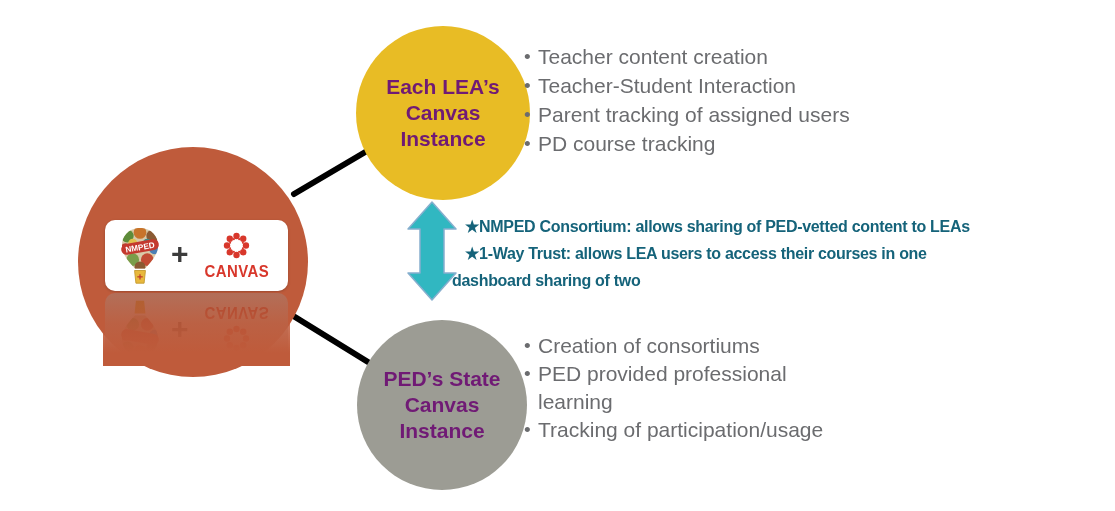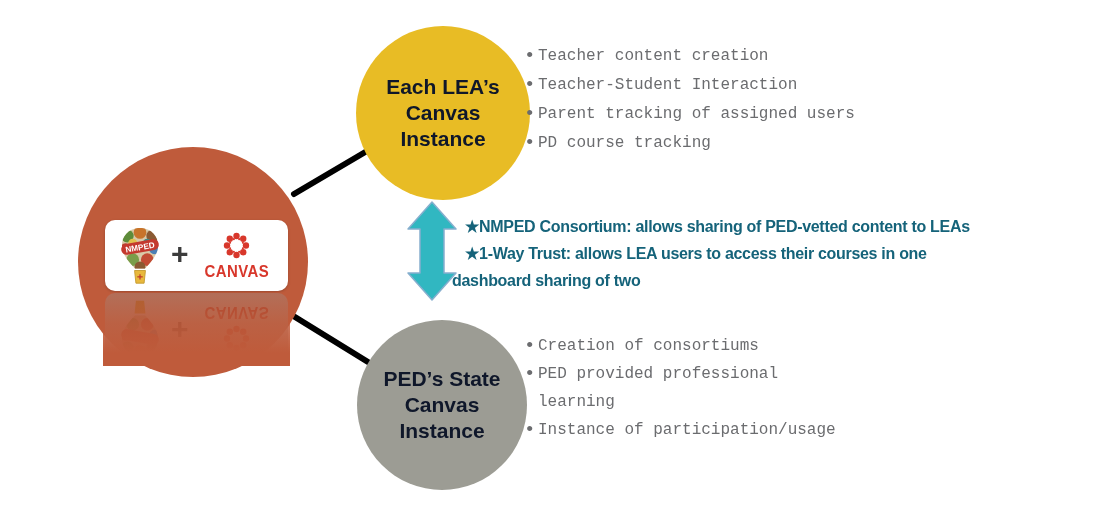--- a/index.html
+++ b/index.html
@@ -5,21 +5,21 @@
   html,body { margin:0; padding:0; background:#ffffff; }
   .stage {
     position:relative; width:1115px; height:511px; overflow:hidden;
     background:#ffffff; font-family:"Liberation Sans", sans-serif;
   }
   
   .circle { position:absolute; border-radius:50%; display:flex; align-items:center; justify-content:center; text-align:center; }
   .circle-hub  { left:78px;  top:147px; width:230px; height:230px; background:#BF5B3B; }
   .circle-lea  { left:356px; top:26px;  width:174px; height:174px; background:#E8BC25; }
   .circle-ped  { left:357px; top:320px; width:170px; height:170px; background:#9C9C94; }
-  .circle-label { font-weight:bold; font-size:21px; line-height:26px; color:#0f172a; }
+  .circle-label { font-weight:bold; font-size:21px; line-height:26px; color:#701a75; }
   .circle-label span { display:block; }
 
   
   .logo-box {
     position:absolute; left:105px; top:220px; width:183px; height:71px;
     background:#ffffff; border-radius:10px;
     display:flex; align-items:center; justify-content:center; gap:11px;
     box-shadow:0 1px 3px rgba(0,0,0,.2);
   }
   .balloon-svg { width:40px; height:58px; }
@@ -29,21 +29,21 @@
   .canvas-word { font-weight:bold; font-size:17px; color:#D8372B; transform:scaleX(.88); letter-spacing:.5px; white-space:nowrap; }
 
   
   .logo-reflection { top:293px; transform:scaleY(-1); opacity:.55; filter:brightness(.6) saturate(1.15); box-shadow:none; }
   .reflection-fade {
     position:absolute; left:103px; top:292px; width:187px; height:74px;
     background:linear-gradient(to bottom, rgba(191,91,59,.40) 0%, rgba(191,91,59,.82) 42%, #BF5B3B 82%);
   }
 
   
-  .blist { position:absolute; margin:0; padding:0; list-style:none; color:#6B6C6F; font-size:16px;font-family:Liberation Mono, monospace; }
+  .blist { position:absolute; margin:0; padding:0; list-style:none; color:#6B6C6F; font-size:21px; }
   .blist li { position:relative; padding-left:16px; }
   .blist li::before { content:"\2022"; position:absolute; left:2px; font-size:19px; }
   .list-lea { left:522px; top:42px; width:430px; }
   .list-lea li { line-height:29px; }
   .list-ped { left:522px; top:332px; width:324px; }
   .list-ped li { line-height:28px; }
 
   
   .middle-notes {
     position:absolute; left:452px; top:213px; width:663px;
@@ -189,16 +189,16 @@
 
   <div class="middle-notes">
     <div class="indent">★NMPED Consortium: allows sharing of PED-vetted content to LEAs</div>
     <div class="indent">★1-Way Trust: allows LEA users to access their courses in one</div>
     <div class="noindent">dashboard sharing of two</div>
   </div>
 
   <ul class="blist list-ped">
     <li>Creation of consortiums</li>
     <li> PED provided professional learning</li>
-    <li>Instance of participation/usage</li>
+    <li>Tracking of participation/usage</li>
   </ul>
 
 </div>
 
 </body></html>

